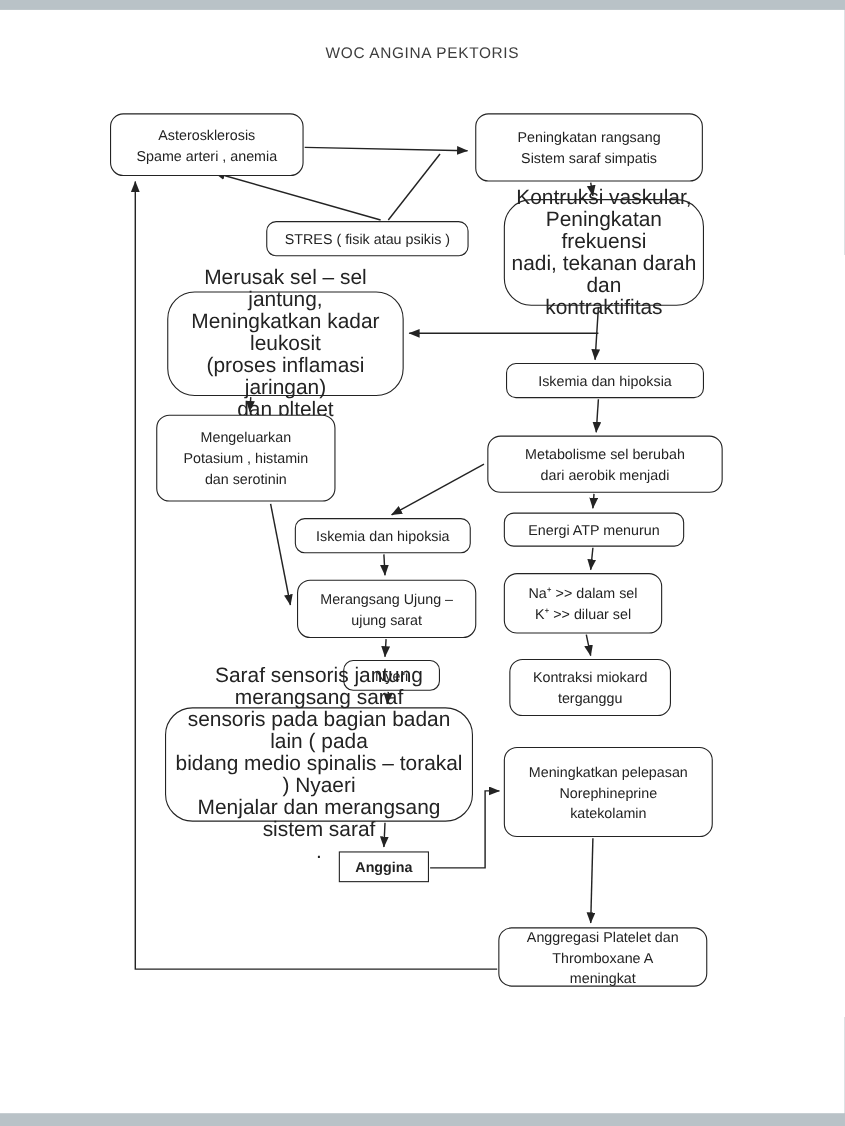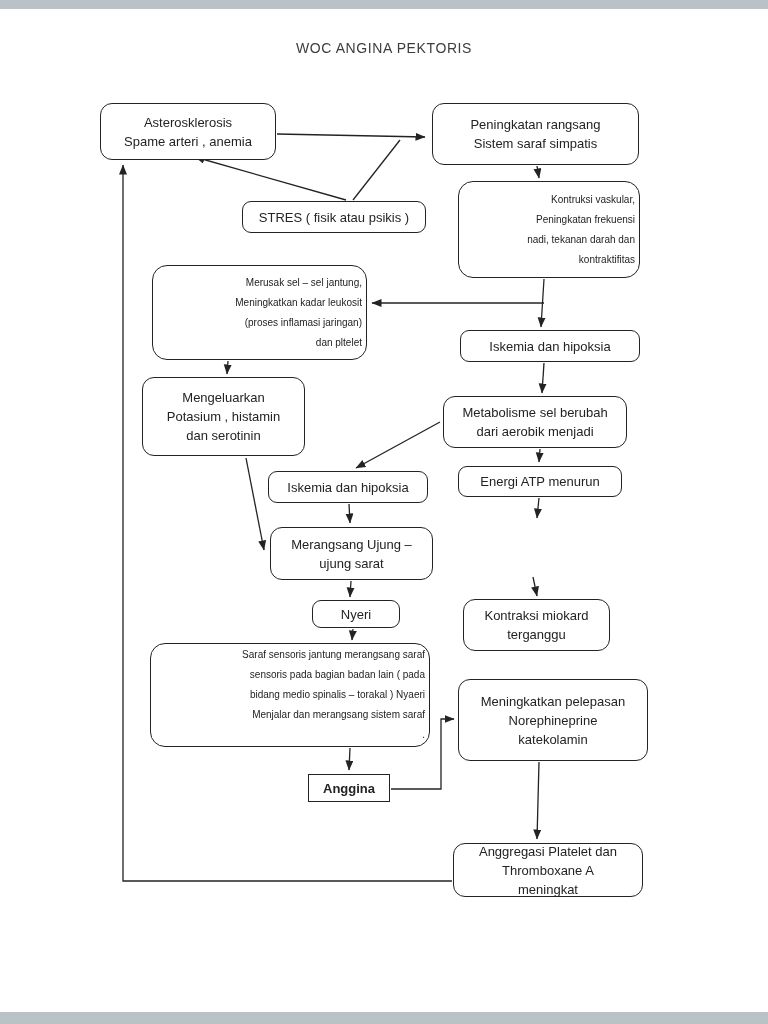--- a/index.html
+++ b/index.html
@@ -18,21 +18,21 @@
   }
   .box {
     position:absolute; box-sizing:border-box;
     border:1.6px solid #232323; border-radius:12px; background:#ffffff;
     display:flex; flex-direction:column; justify-content:center; align-items:center;
     text-align:center; font-size:13px; line-height:19px; color:#232323;
     padding:2px 4px;
   }
   .box.small { border-radius:9px; }
   .box.bold { font-weight:bold; border-radius:0; }
-  .box.big { font-size:10px; line-height:20px; border-radius:15px;align-items:flex-end; }
+  .box.big { font-size:19px; line-height:20px; border-radius:25px; }
   svg.arrows { position:absolute; left:0; top:0; pointer-events:none; }
   svg.arrows line, svg.arrows path.link { stroke:#232323; stroke-width:1.3; fill:none; }
 </style>
 </head>
 <body>
 
 <div class="viewport">
   <div class="sheet"></div>
 
   <div class="doc-title">WOC ANGINA PEKTORIS</div>
@@ -96,38 +96,42 @@
   <div class="box small" style="left:460px; top:330px; width:180px; height:32px;">
       <div>Iskemia dan hipoksia</div>
     </div>
 
   <div class="box" style="left:142px; top:377px; width:163px; height:79px;">
       <div>Mengeluarkan</div>
       <div>Potasium , histamin</div>
       <div>dan serotinin</div>
     </div>
 
-  <div class="box" style="left:443px; top:396px; width:184px; height:52px;">
+  <div class="box" style="left:443px; top:396px; width:214px; height:52px;">
       <div>Metabolisme sel berubah</div>
       <div>dari aerobik menjadi</div>
     </div>
 
   <div class="box small" style="left:268px; top:471px; width:160px; height:32px;">
       <div>Iskemia dan hipoksia</div>
     </div>
 
   <div class="box small" style="left:458px; top:466px; width:164px; height:31px;">
       <div>Energi ATP menurun</div>
     </div>
 
   <div class="box" style="left:270px; top:527px; width:163px; height:53px;">
       <div>Merangsang Ujung –</div>
       <div>ujung sarat</div>
     </div>
 
+  <div class="box" style="left:458px; top:521px; width:144px; height:55px;">
+      <div>Na⁺ &gt;&gt; dalam sel</div>
+      <div>K⁺ &gt;&gt; diluar sel</div>
+    </div>
 
   <div class="box small" style="left:312px; top:600px; width:88px; height:28px;">
       <div>Nyeri</div>
     </div>
 
   <div class="box" style="left:463px; top:599px; width:147px; height:52px;">
       <div>Kontraksi miokard</div>
       <div>terganggu</div>
     </div>
 

